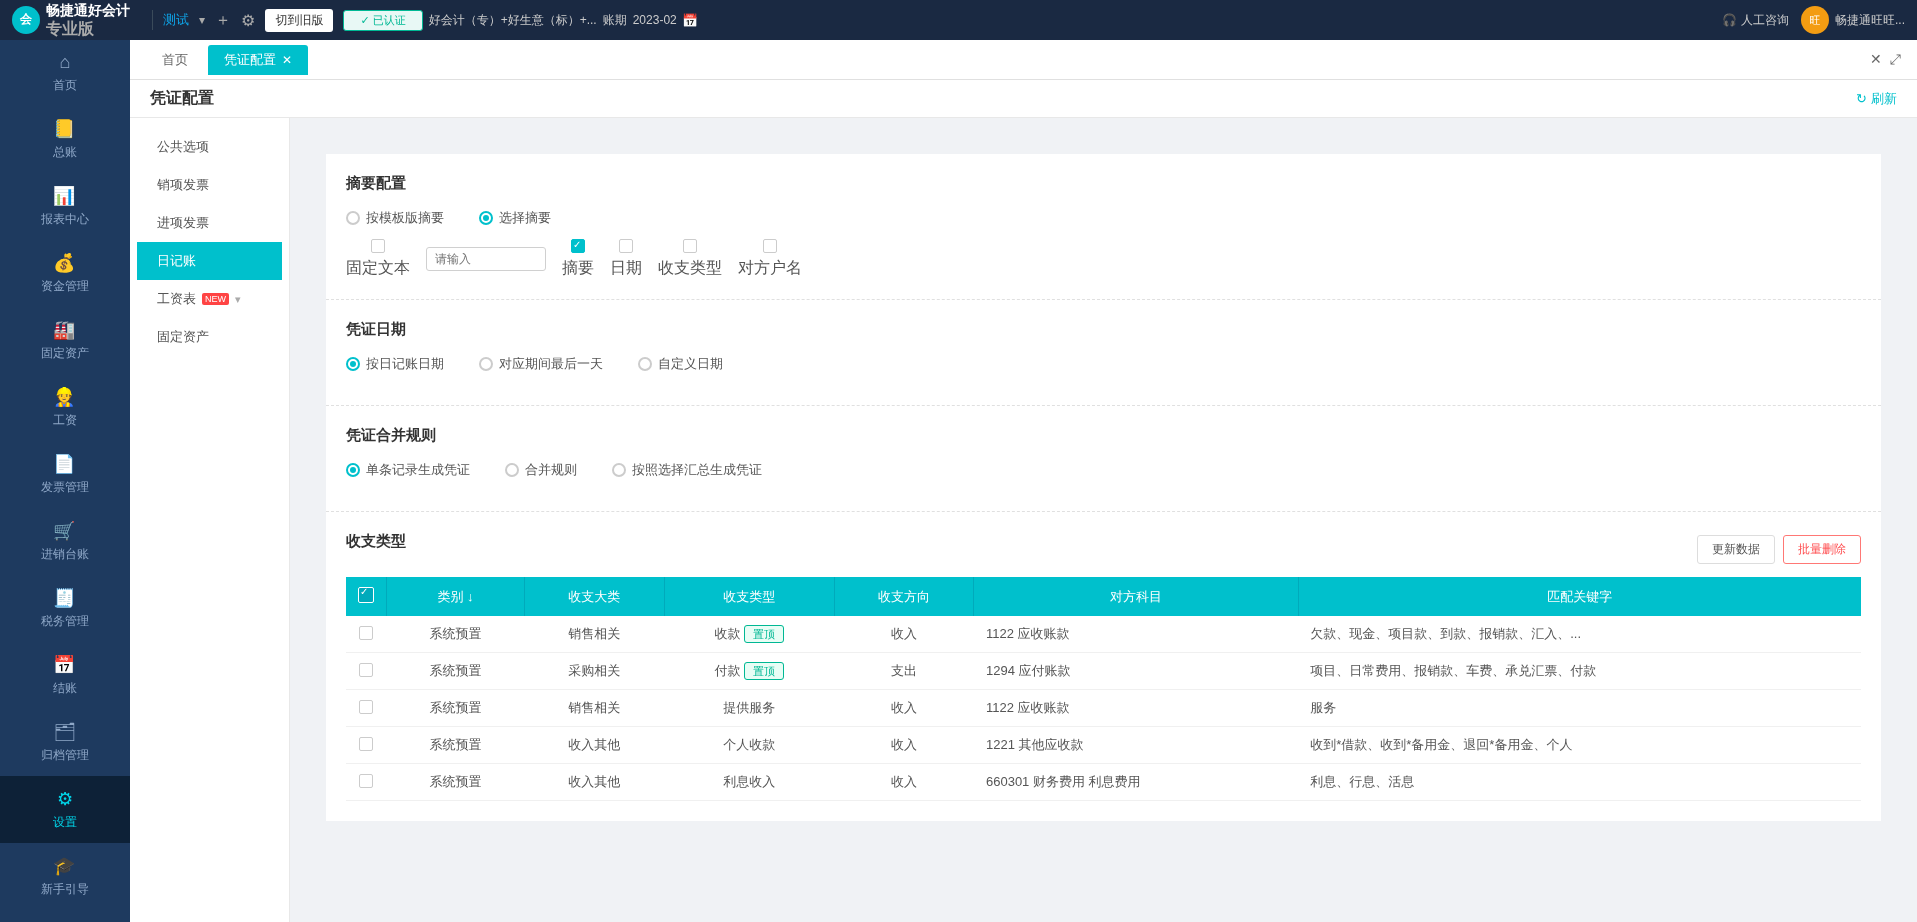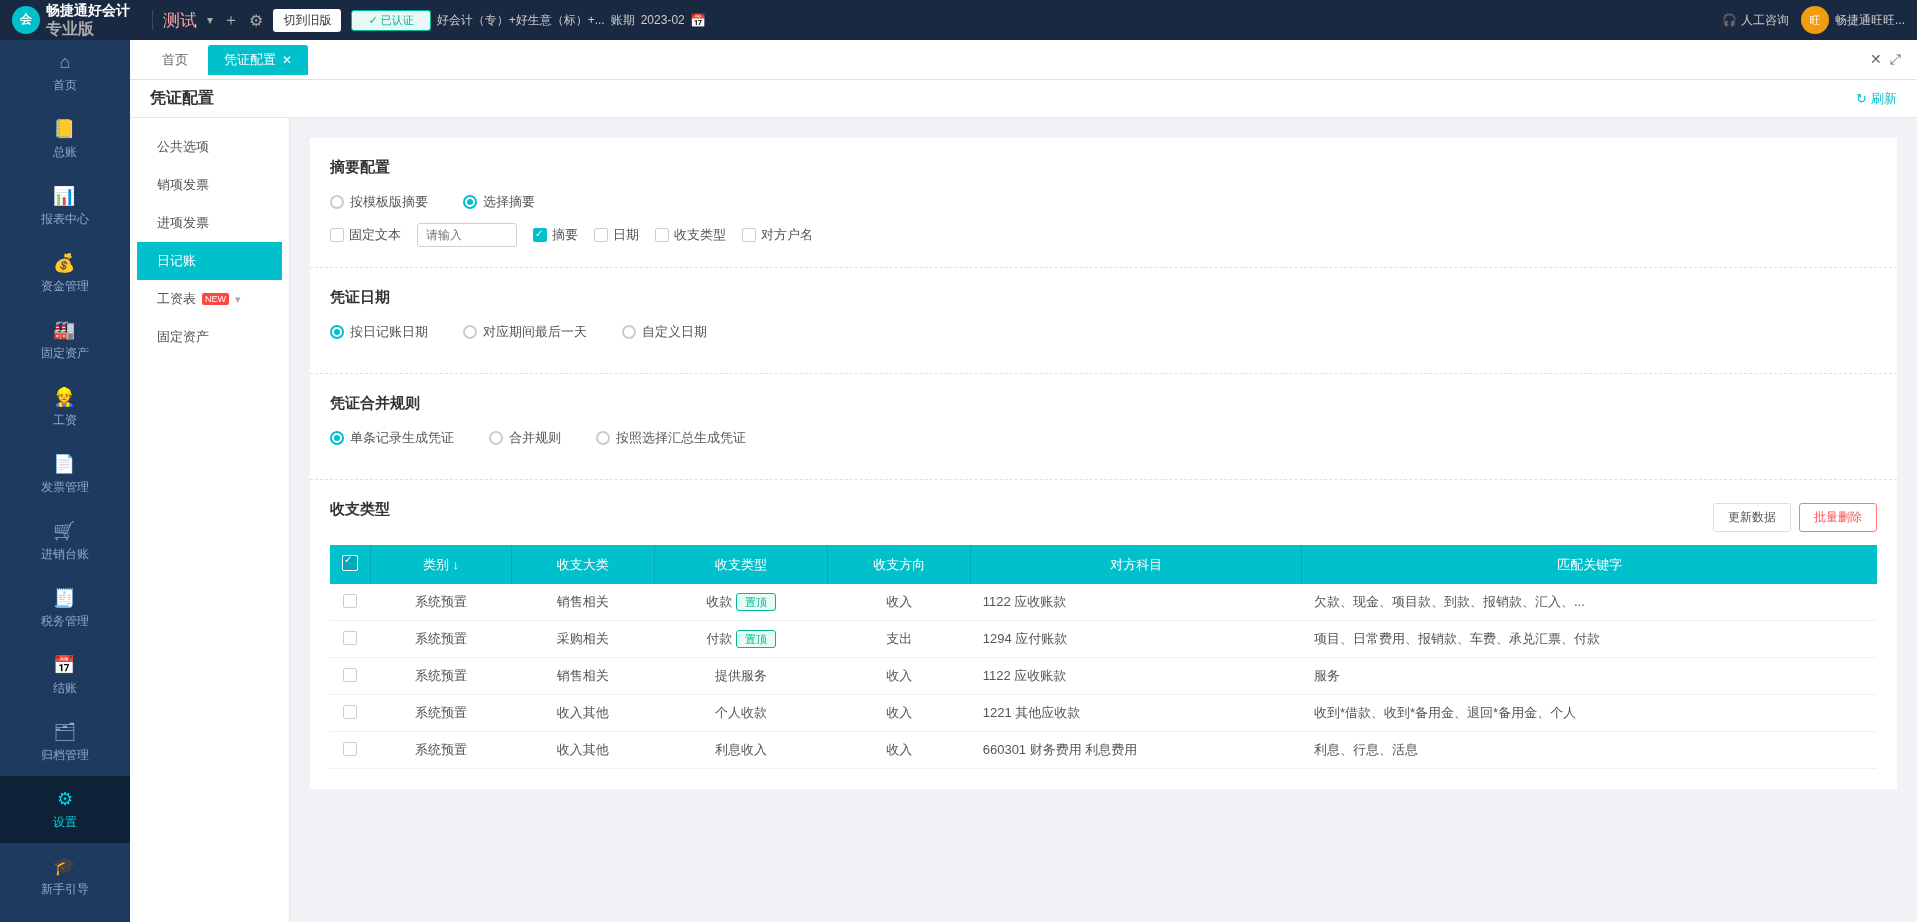--- a/index.html
+++ b/index.html
@@ -5,21 +5,21 @@
     * { margin: 0; padding: 0; box-sizing: border-box; }
     body { font-family: 'Microsoft YaHei', sans-serif; font-size: 13px; background: #f0f2f5; color: #333; width: 1917px; min-height: 922px; }
 
     
     .topbar { height: 40px; background: #1a2942; display: flex; align-items: center; padding: 0 12px; gap: 10px; }
     .topbar-logo { display: flex; align-items: center; gap: 6px; color: #fff; font-size: 14px; font-weight: bold; width: 130px; }
     .topbar-logo .logo-icon { width: 28px; height: 28px; background: #00c0cc; border-radius: 50%; display: flex; align-items: center; justify-content: center; color: #fff; font-size: 12px; }
     .topbar-logo .logo-text { display: flex; flex-direction: column; line-height: 1.2; }
     .topbar-logo .logo-sub { font-size: 16px; color: #aaa; }
     .topbar-divider { width: 1px; height: 20px; background: #3a4a5a; }
-    .topbar-title { color: #fca5a5; font-size: 17px; }
+    .topbar-title { color: #0ea5e9; font-size: 13px; }
     .topbar-arrow { color: #aaa; font-size: 12px; cursor: pointer; }
     .topbar-switch-btn { background: #fff; border: none; color: #333; padding: 3px 10px; border-radius: 3px; cursor: pointer; font-size: 12px; }
     .topbar-tags { display: flex; align-items: center; gap: 6px; flex: 1; }
     .tag-green { background: #e8f8f5; color: #00b894; border: 1px solid #00b894; padding: 2px 16px; border-radius: 3px; font-size: 11px; }
     .tag-text { color: #ccc; font-size: 12px; }
     .topbar-right { display: flex; align-items: center; gap: 12px; margin-left: auto; }
     .topbar-right .help-btn { color: #ccc; font-size: 12px; cursor: pointer; display: flex; align-items: center; gap: 4px; }
     .topbar-right .user-info { display: flex; align-items: center; gap: 6px; color: #ccc; font-size: 12px; cursor: pointer; }
     .user-avatar { width: 28px; height: 28px; border-radius: 50%; background: #f39c12; display: flex; align-items: center; justify-content: center; color: #fff; font-size: 11px; }
 
@@ -53,40 +53,40 @@
     .inner-layout { display: flex; flex: 1; overflow: hidden; }
 
     
     .left-nav { width: 160px; background: #fff; border-right: 1px solid #e8e8e8; padding: 10px 7px; }
     .left-nav-item { padding: 10px 20px; font-size: 13px; color: #555; cursor: pointer; display: flex; align-items: center; gap: 6px; }
     .left-nav-item.active { background: #00c0cc; color: #fff; }
     .left-nav-item .new-badge { background: #ff4444; color: #fff; font-size: 9px; padding: 1px 3px; border-radius: 2px; }
     .left-nav-expand { color: #aaa; font-size: 11px; }
 
     
-    .right-content { flex: 1; overflow-y: auto; padding: 20px; border-radius: 23px; }
+    .right-content { flex: 1; overflow-y: auto; padding: 36px; border-radius: 23px; }
 
     
     .section { background: #fff; margin-bottom: 0; padding: 20px; border-bottom: 1px dashed #e0e0e0; }
     .section-title { font-size: 15px; font-weight: bold; color: #333; margin-bottom: 16px; }
 
     
     .radio-group { display: flex; align-items: center; gap: 35px; margin-bottom: 12px; }
     .radio-option { display: flex; align-items: center; gap: 6px; cursor: pointer; font-size: 13px; color: #555; }
     .radio-dot { width: 14px; height: 14px; border-radius: 50%; border: 2px solid #ccc; display: inline-block; position: relative; }
     .radio-dot.checked { border-color: #00c0cc; }
     .radio-dot.checked::after { content: ''; width: 6px; height: 6px; background: #00c0cc; border-radius: 50%; position: absolute; top: 50%; left: 50%; transform: translate(-50%, -50%); }
 
     
     .checkbox-row { display: flex; align-items: center; gap: 16px; margin-top: 8px; }
-    .checkbox-option { display: flex; align-items: center; gap: 5px; font-size: 13px; color: #555; cursor: pointer; }
+    .checkbox-option { display: flex; align-items: center; gap: 5px; font-size: 16px; color: #555; cursor: pointer; flex-direction: column; }
     .checkbox-box { width: 14px; height: 14px; border: 1px solid #ccc; border-radius: 2px; display: inline-block; position: relative; }
     .checkbox-box.checked { background: #00c0cc; border-color: #00c0cc; }
     .checkbox-box.checked::after { content: '✓'; color: #fff; font-size: 10px; position: absolute; top: -1px; left: 1px; }
-    .text-input { border: 1px solid #d0d0d0; border-radius: 3px; padding: 4px 8px; font-size: 12px; width: 100px; color: #999; }
+    .text-input { border: 1px solid #d0d0d0; border-radius: 3px; padding: 4px 8px; font-size: 12px; width: 120px; color: #999; }
 
     
     .example-text { color: #00c0cc; font-size: 12px; margin-top: 10px; }
 
     
     .table-section { background: #fff; padding: 20px; }
     .table-header { display: flex; justify-content: space-between; align-items: center; margin-bottom: 10px; }
     .table-btns { display: flex; gap: 8px; }
     .btn-outline { border: 1px solid #ddd; background: #fff; color: #555; padding: 5px 14px; border-radius: 3px; cursor: pointer; font-size: 12px; }
     .btn-outline.danger { border-color: #ff7875; color: #ff4d4f; }

